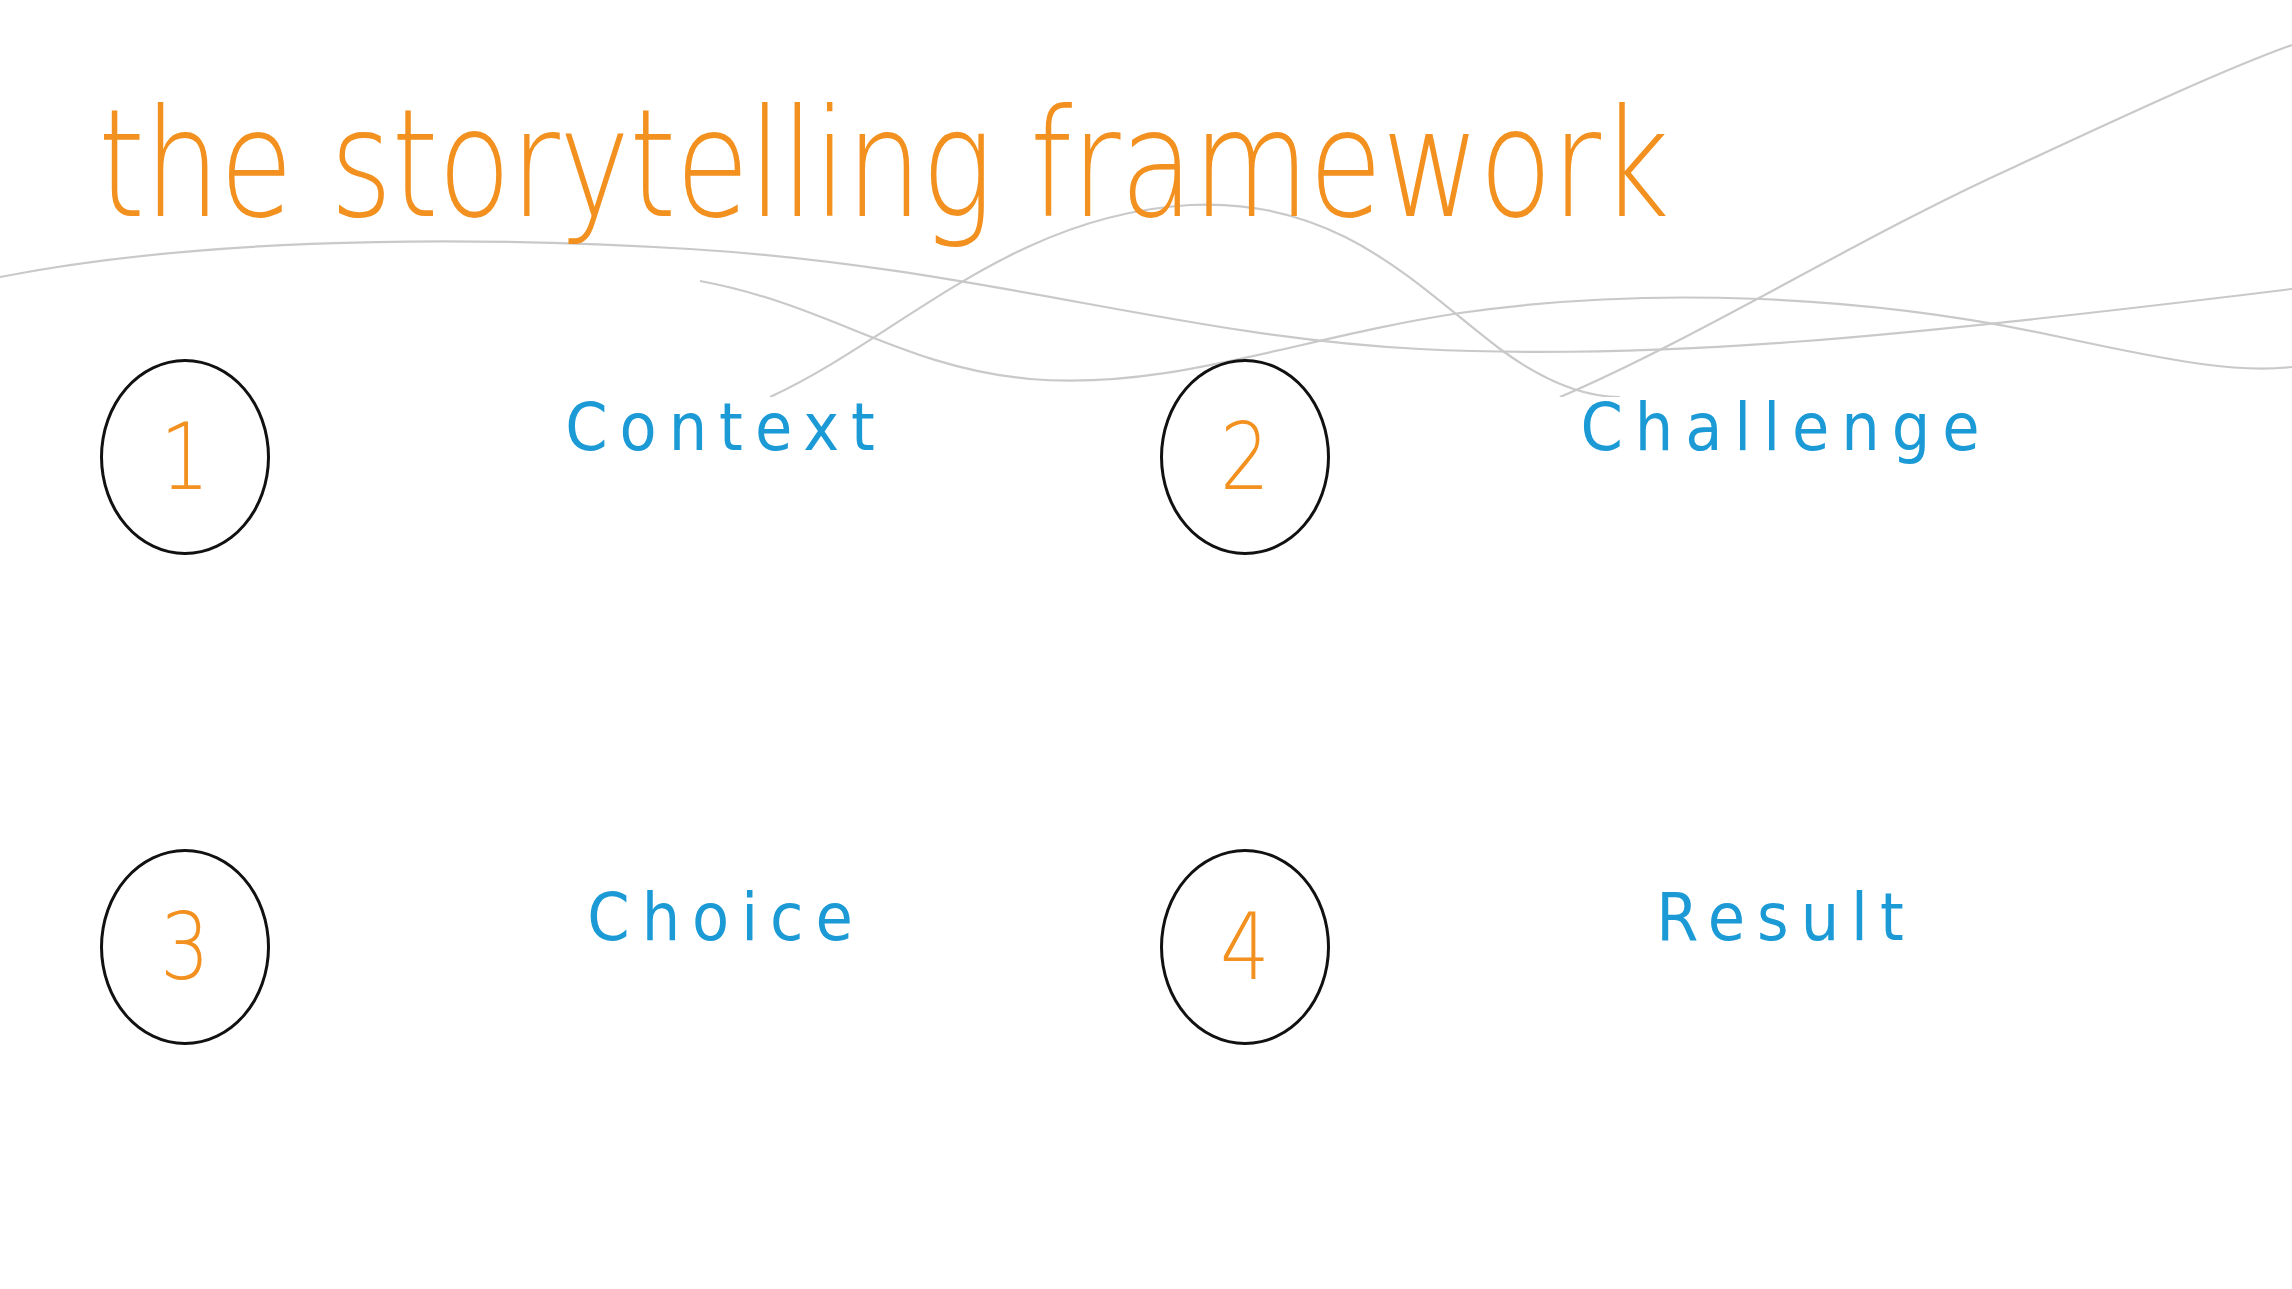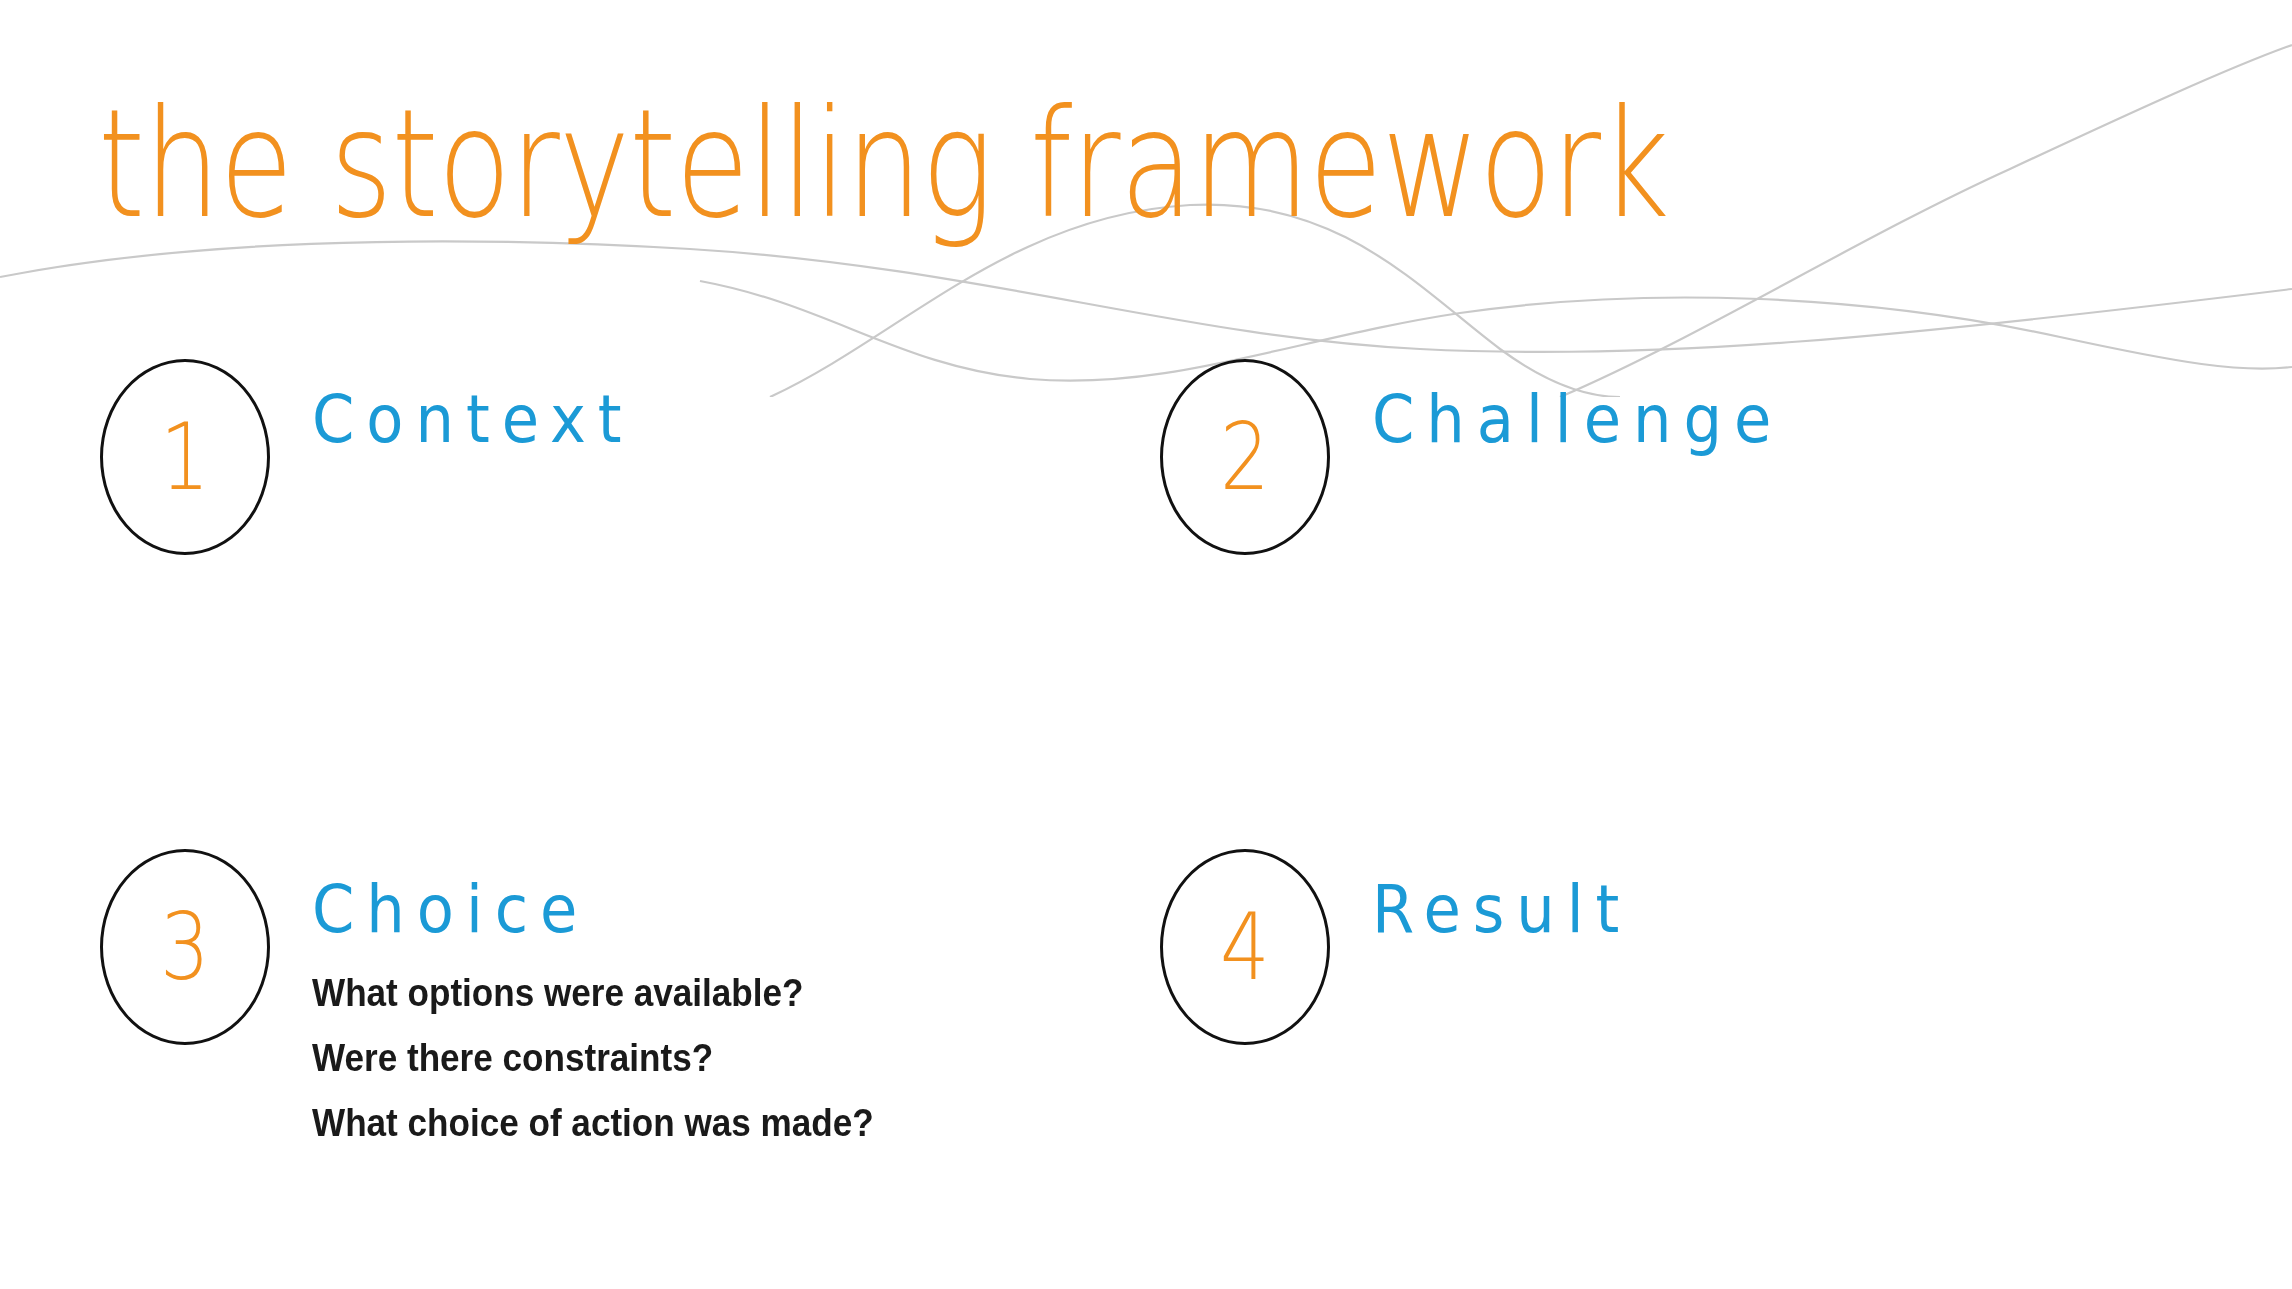--- a/index.html
+++ b/index.html
@@ -77,22 +77,23 @@
     font-weight: 300;
     font-size: 92px;
     color: #F2911F;
     transform: scaleX(0.85);
     transform-origin: center center;
   }
 
   .block-body {
     position: absolute;
     left: 212px;
-    top: 4px;
+    top: 12px;
     width: 900px;
+    text-align: center;
   }
 
   .section-heading {
     font-family: "DejaVu Sans", sans-serif;
     font-weight: 400;
     font-size: 66px;
     line-height: 66px;
     color: #1B9AD6;
     letter-spacing: 13px;
     white-space: nowrap;
@@ -150,25 +151,20 @@
     <div class="block-body">
       <div class="section-heading">Challenge</div>
     </div>
   </div>
 
   <div class="block" id="block-3">
     <div class="badge"></div>
     <div class="badge-num">3</div>
     <div class="block-body">
       <div class="section-heading">Choice</div>
-      <ul class="question-list">
-        <li class="wide">What options were available?</li>
-        <li class="wide">Were there constraints?</li>
-        <li class="wide">What choice of action was made?</li>
-      </ul>
     </div>
   </div>
 
   <div class="block" id="block-4">
     <div class="badge"></div>
     <div class="badge-num">4</div>
     <div class="block-body">
       <div class="section-heading">Result</div>
     </div>
   </div>

